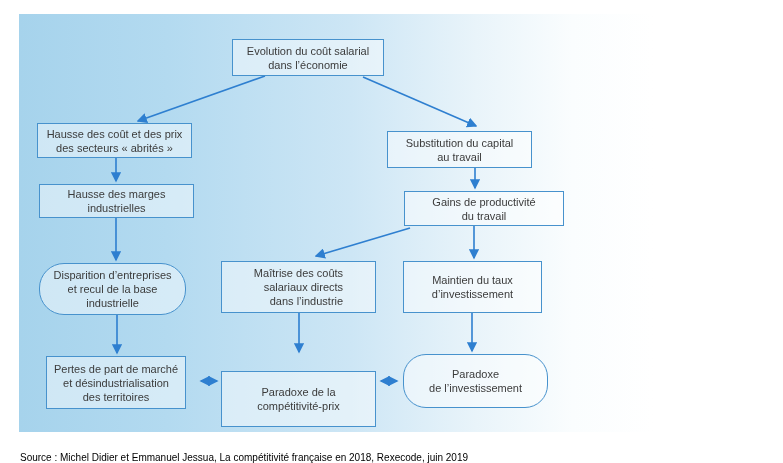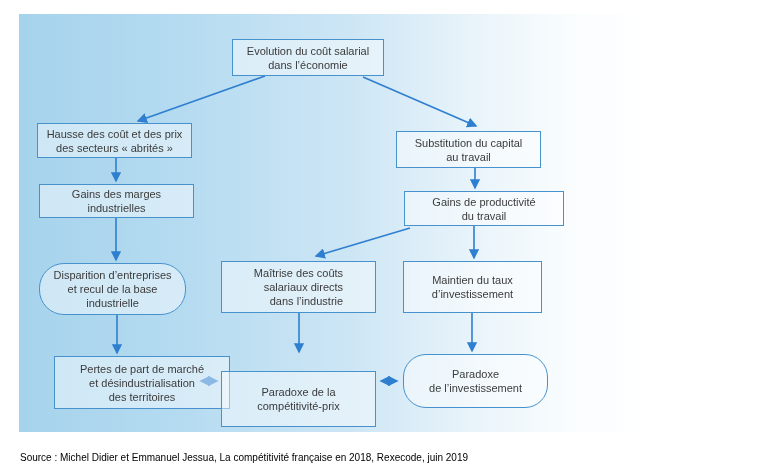--- a/index.html
+++ b/index.html
@@ -99,32 +99,32 @@
       <line x1="182" y1="367" x2="198" y2="367" marker-start="url(#ah)" marker-end="url(#ah)"></line>
       <line x1="362" y1="367" x2="378" y2="367" marker-start="url(#ah)" marker-end="url(#ah)"></line>
     </svg>
 
     <div class="node" style="left:213px; top:25px; width:152px; height:37px;">Evolution du coût salarial
 dans l’économie</div>
 
     <div class="node" style="left:18px; top:109px; width:155px; height:35px;">Hausse des coût et des prix
 des secteurs « abrités »</div>
 
-    <div class="node" style="left:20px; top:170px; width:155px; height:34px;">Gains des marges
+    <div class="node" style="left:20px; top:170px; width:155px; height:34px;">Hausse des marges
 industrielles</div>
 
     <div class="node" style="left:20px; top:249px; width:147px; height:52px;border-radius:25px;">Disparition d’entreprises
 et recul de la base
 industrielle</div>
 
-    <div class="node" style="left:35px; top:342px; width:176px; height:53px;">Pertes de part de marché
+    <div class="node" style="left:27px; top:342px; width:140px; height:53px;">Pertes de part de marché
 et désindustrialisation
 des territoires</div>
 
-    <div class="node" style="left:377px; top:117px; width:145px; height:37px;">Substitution du capital
+    <div class="node" style="left:368px; top:117px; width:145px; height:37px;">Substitution du capital
 au travail</div>
 
     <div class="node" style="left:385px; top:177px; width:160px; height:35px;">Gains de productivité
 du travail</div>
 
     <div class="node" style="left:202px; top:247px; width:155px; height:52px;text-align:right;">Maîtrise des coûts
 salariaux directs
 dans l’industrie</div>
 
     <div class="node" style="left:384px; top:247px; width:139px; height:52px;">Maintien du taux

